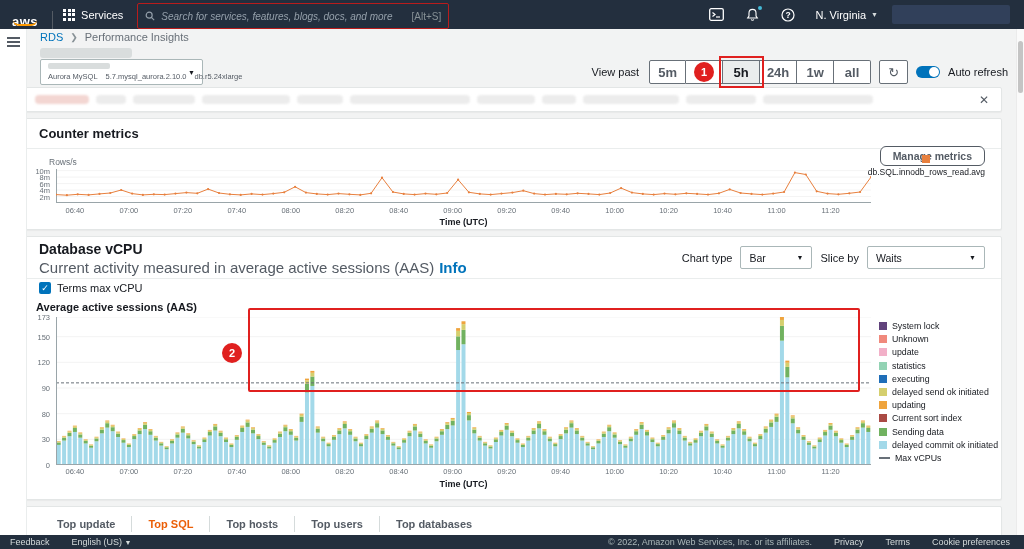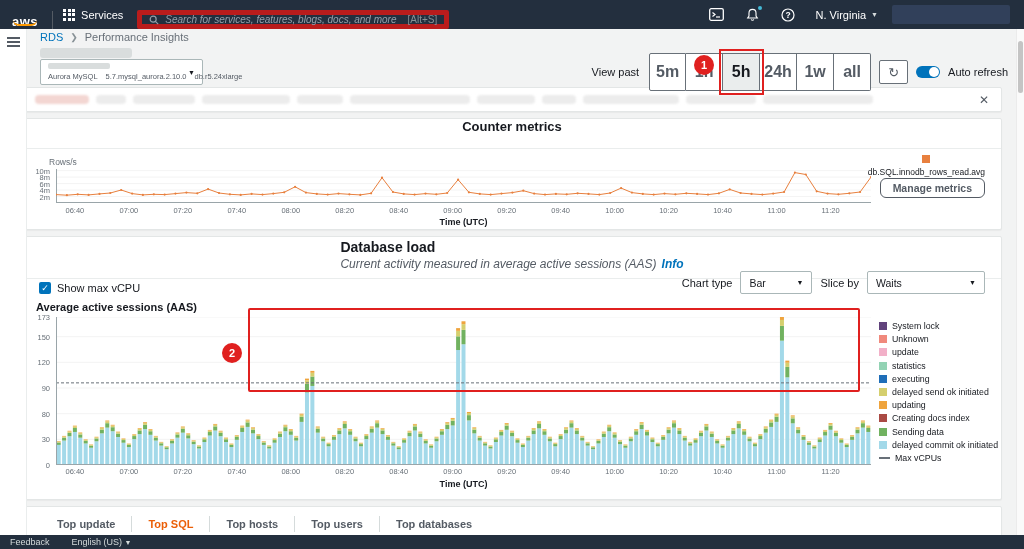--- a/index.html
+++ b/index.html
@@ -7,21 +7,21 @@
   body { font-family:"Liberation Sans", sans-serif; background:#f2f3f3; position:relative; color:#16191f; }
 
   
   .topnav { position:absolute; top:0; left:0; width:1024px; height:29px; background:#232f3e; display:flex; align-items:flex-end; z-index:50; }
   .aws-logo { color:#fff; font-weight:bold; font-size:13px; padding:0 14px 0 12px; position:relative; letter-spacing:.5px; }
   .aws-logo:after { content:""; position:absolute; left:13px; right:15px; bottom:3px; height:4px; border-bottom:2px solid #ff9900; border-radius:0 0 8px 8px; }
   .nav-sep { width:1px; height:18px; background:#545b64; }
   .nav-item { display:flex; align-items:center; gap:6px; color:#fff; font-size:11px; padding:0 10px; height:29px; cursor:pointer; }
   .grid-icon { display:grid; grid-template-columns:repeat(3,3px); grid-gap:1.5px; }
   .grid-icon i { width:3px; height:3px; background:#fff; display:block; }
-  .nav-search { width:312px; height:19px; background:#232f3e; border:5px solid #b91c1c; border-radius:2px; display:flex; align-items:center; padding:0 7px; gap:6px; margin-left:4px; }
+  .nav-search { width:312px; height:26px; background:#232f3e; border:1px solid #b91c1c; border-radius:2px; display:flex; align-items:center; padding:0 7px; gap:6px; margin-left:4px; }
   .nav-search .ph { color:#95a0ab; font-size:10px; font-style:italic; flex:1; white-space:nowrap; overflow:hidden; }
   .nav-search .kbd { color:#879196; font-size:10px; }
   .nav-right { margin-left:auto; display:flex; align-items:center; height:29px; }
   .nav-icon { position:relative; padding:0 11px; color:#fff; display:flex; align-items:center; height:29px; cursor:pointer; }
   .nav-icon svg { display:block; }
   .bell-dot { position:absolute; top:6px; right:8px; width:4px; height:4px; border-radius:50%; background:#44b9d6; }
   .region { color:#fff; font-size:11px; padding:0 10px; display:flex; gap:5px; align-items:center; cursor:pointer; }
   .caret { font-size:7px; color:#d5dbdb; }
   .account-redact { width:118px; height:19px; background:#31405a; border-radius:2px; margin:0 14px 0 4px; }
 
@@ -42,21 +42,21 @@
   .inst-box { position:absolute; left:40px; top:59px; width:163px; height:26px; background:#fff; border:1px solid #aab7b8; border-radius:2px; padding:3px 6px 0 7px; cursor:pointer; }
   .inst-redact { width:62px; height:6px; background:#d9dddd; border-radius:2px; filter:blur(.5px); margin-bottom:3px; }
   .inst-line { display:flex; gap:8px; font-size:7.5px; color:#545b64; white-space:nowrap; }
   .inst-caret { position:absolute; right:7px; top:9px; font-size:7px; color:#16191f; }
 
   
   .controls { position:absolute; right:16px; top:60px; height:24px; display:flex; align-items:center; gap:8px; z-index:20; }
   .ctrl-label { font-size:11px; color:#16191f; margin-right:2px; }
   .seg-group { display:flex; }
   .seg-wrap { position:relative; }
-  .seg-btn { height:38px; min-width:37px; padding:0 4px; background:#fff; border:1px solid #687078; border-left-width:0; font-size:16px; font-weight:bold; color:#545b64; display:flex; align-items:center; justify-content:center; cursor:pointer; font-family:"Liberation Sans",sans-serif; }
+  .seg-btn { height:24px; min-width:37px; padding:0 4px; background:#fff; border:1px solid #687078; border-left-width:0; font-size:13px; font-weight:bold; color:#545b64; display:flex; align-items:center; justify-content:center; cursor:pointer; font-family:"Liberation Sans",sans-serif; }
   .seg-wrap:first-child .seg-btn { border-left-width:1px; border-radius:2px 0 0 2px; }
   .seg-wrap:last-child .seg-btn { border-radius:0 2px 2px 0; }
   .seg-btn.sel { background:#eaeded; color:#16191f; }
   .refresh-btn { width:29px; height:24px; background:#fff; border:1px solid #687078; border-radius:2px; font-size:13px; color:#545b64; display:flex; align-items:center; justify-content:center; cursor:pointer; }
   .toggle { width:24px; height:12px; border-radius:7px; background:#0073bb; position:relative; cursor:pointer; }
   .toggle .knob { position:absolute; right:1px; top:1px; width:10px; height:10px; border-radius:50%; background:#fff; }
   .toggle-label { font-size:11px; color:#16191f; }
 
   
   .ann-box { position:absolute; border:2px solid #e0201f; border-radius:2px; pointer-events:none; z-index:30; }
@@ -65,21 +65,21 @@
   .seg-ann-circle { position:absolute; left:-29px; top:2px; }
 
   
   .banner { position:absolute; left:22px; top:87px; width:980px; height:25px; background:#fff; border:1px solid #e3e6e6; border-radius:2px; box-shadow:0 1px 1px rgba(0,0,0,.04); display:flex; align-items:center; padding:0 12px; gap:7px; }
   .redact-pill { height:9px; background:#ececec; border-radius:4px; filter:blur(1px); flex:none; }
   .redact-pill.pink { background:#f3d6d2; }
   .banner-close { margin-left:auto; color:#545b64; font-size:12px; cursor:pointer; line-height:1; }
 
   
   .card { position:absolute; left:22px; width:980px; background:#fff; border:1px solid #e3e6e6; border-radius:2px; box-shadow:0 1px 1px rgba(0,0,0,.04); }
-  .card-hdr { display:flex; align-items:center; padding:0 16px; border-bottom:1px solid #eaeded;flex-direction:column; }
+  .card-hdr { display:flex; align-items:center; padding:0 16px; border-bottom:1px solid #eaeded; }
   .btn { background:#fff; border:1px solid #545b64; border-radius:6px; font-size:10.5px; font-weight:bold; color:#545b64; padding:3px 12px; cursor:pointer; font-family:"Liberation Sans",sans-serif;margin-top:44px; }
 
   
   #counter-card { top:118px; height:112px; }
   #counter-card .card-hdr { height:30px; }
   .card-title-sm { font-size:13px; font-weight:bold; }
   .chart-zone { position:relative; }
   .ylab { position:absolute; font-size:8.5px; color:#687078; }
   .yticks { position:absolute; width:28px; }
   .ytick { position:absolute; right:3px; font-size:7.5px; color:#687078; }
@@ -87,21 +87,21 @@
   .xtick { position:absolute; transform:translateX(-50%); font-size:7.5px; color:#687078; white-space:nowrap; }
   .xlabel { position:absolute; left:33px; width:815px; text-align:center; font-size:9px; font-weight:bold; color:#16191f; }
   .legend-line { position:absolute; display:flex; align-items:center; gap:4px; font-size:8.5px; color:#16191f;flex-direction:column; }
   .sw { width:8px; height:8px; flex:none; }
 
   
   #load-card { top:236px; height:264px; }
   #load-card .card-hdr { height:42px; }
   .dl-titles { padding-top:2px; }
   .card-title { font-size:14px; font-weight:bold; }
-  .card-sub { font-size:12px; color:#545b64; margin-top:2px;font-style:italic; }
+  .card-sub { font-size:15px; color:#545b64; margin-top:2px; }
   .card-sub a { color:#0073bb; text-decoration:none; font-weight:bold; margin-left:5px; cursor:pointer; }
   .dl-controls { margin-left:auto; display:flex; align-items:center; gap:8px; }
   .sel-label { font-size:11px; }
   .select { height:23px; background:#fff; border:1px solid #aab7b8; border-radius:2px; font-size:10.5px; display:flex; align-items:center; justify-content:space-between; padding:0 8px; gap:10px; cursor:pointer; }
   .checkbox-row { position:absolute; left:16px; top:45px; display:flex; align-items:center; gap:6px; }
   .checkbox { width:12px; height:12px; background:#0073bb; border-radius:2px; color:#fff; font-size:9px; display:flex; align-items:center; justify-content:center; cursor:pointer; }
   .cb-label { font-size:11px; }
   .aas-label { position:absolute; left:13px; top:64px; font-size:11px; font-weight:bold; }
   .legend-col { position:absolute; left:856px; top:84px; display:flex; flex-direction:column; gap:3.2px; }
   .leg-item { display:flex; align-items:center; gap:5px; font-size:8.8px; color:#16191f; white-space:nowrap; }
@@ -375,42 +375,42 @@
         <span class="xtick" style="left: 88.4106%;">11:00</span>
         <span class="xtick" style="left: 95.0331%;">11:20</span>
       </div>
     <div class="xlabel" style="top:68px">Time (UTC)</div>
   </div>
 </div>
 
 <div class="card" id="load-card">
   <div class="card-hdr">
     <div class="dl-titles">
-      <div class="card-title">Database load</div>
+      <div class="card-title">Database vCPU</div>
       <div class="card-sub">
         <span>Current activity measured in average active sessions (AAS)</span><a>Info</a>
       </div>
     </div>
     <div class="dl-controls">
       <span class="sel-label">Chart type</span>
       <div class="select" style="width:72px">
         <span>Bar</span>
           <span class="caret" style="color:#16191f">▼</span>
       </div>
       <span class="sel-label">Slice by</span>
       <div class="select" style="width:118px">
         <span>Waits</span>
           <span class="caret" style="color:#16191f">▼</span>
       </div>
     </div>
   </div>
 
   <div class="checkbox-row">
     <div class="checkbox">✓</div>
-    <span class="cb-label">Show max vCPU</span>
+    <span class="cb-label">Terms max vCPU</span>
   </div>
   <div class="aas-label">Average active sessions (AAS)</div>
 
   <div class="yticks" id="load-yticks" style="left:2px; top:80px; height:148px">
       <span class="ytick" style="top: 144px;">0</span>
       <span class="ytick" style="top: 118.335px;">30</span>
       <span class="ytick" style="top: 92.6705px;">80</span>
       <span class="ytick" style="top: 67.0058px;">90</span>
       <span class="ytick" style="top: 41.341px;">120</span>
       <span class="ytick" style="top: 15.6763px;">150</span>
@@ -1059,21 +1059,21 @@
       <div class="leg-item">
         <span class="leg-sw" style="background: rgb(213, 207, 110);"></span>
         <span>delayed send ok initiated</span>
       </div>
       <div class="leg-item">
         <span class="leg-sw" style="background: rgb(239, 164, 61);"></span>
         <span>updating</span>
       </div>
       <div class="leg-item">
         <span class="leg-sw" style="background: rgb(170, 74, 68);"></span>
-        <span>Creating docs index</span>
+        <span>Current sort index</span>
       </div>
       <div class="leg-item">
         <span class="leg-sw" style="background: rgb(113, 178, 96);"></span>
         <span>Sending data</span>
       </div>
       <div class="leg-item">
         <span class="leg-sw" style="background: rgb(163, 217, 233);"></span>
         <span>delayed commit ok initiated</span>
       </div>
       <div class="leg-item">
@@ -1113,13 +1113,19 @@
       <span class="tab-sep"></span>
       <div class="tab">Top databases</div>
     </div>
 </div>
 
 <div class="footer">
   <div class="f-left">
     <a>Feedback</a>
     <a><span>English (US)</span> <span class="caret">▼</span></a>
   </div>
+  <div class="f-right">
+    <span class="f-copy">© 2022, Amazon Web Services, Inc. or its affiliates.</span>
+    <a>Privacy</a>
+    <a>Terms</a>
+    <a>Cookie preferences</a>
+  </div>
 </div>
 
 </body></html>

